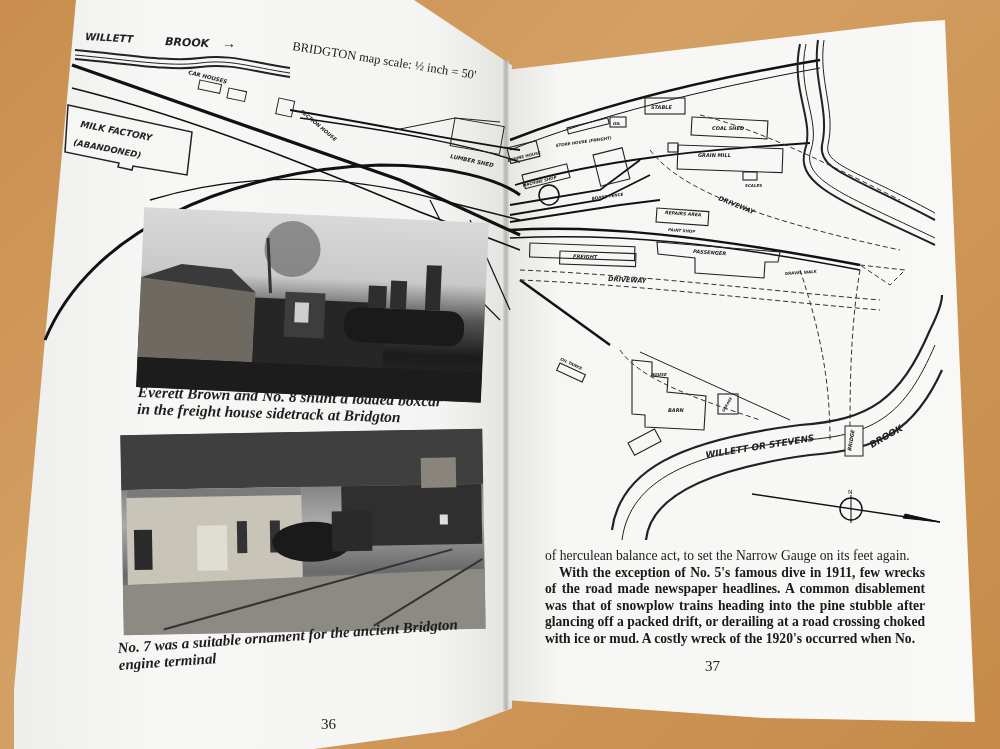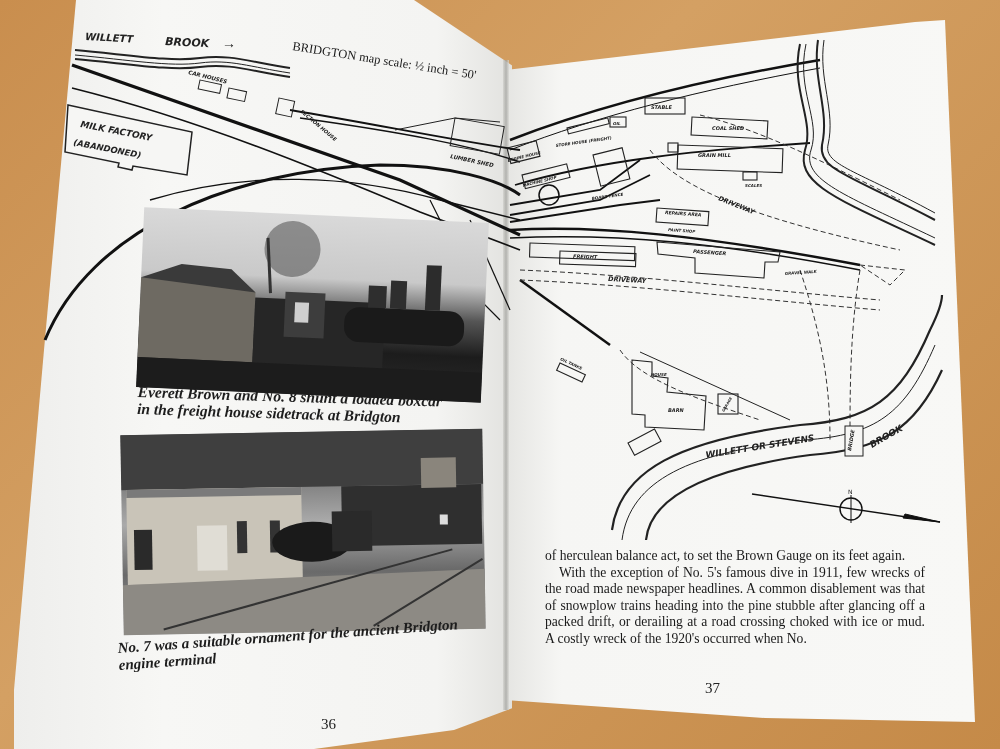--- a/index.html
+++ b/index.html
@@ -20,24 +20,24 @@
   .photo{position:absolute;overflow:hidden;background:#6d6d6d;}
   #photo1{left:140px;top:215px;width:345px;height:180px;transform:rotate(2.6deg);
     background:linear-gradient(180deg,#d9d9d9 0%,#c9c9c9 35%,#555 55%,#1c1c1c 75%,#2b2b2b 100%);}
   #photo2{left:122px;top:432px;width:362px;height:200px;transform:rotate(-1deg);
     background:linear-gradient(180deg,#4a4a4a 0%,#8a8a8a 30%,#aaa 45%,#6a6a6a 70%,#9b9b9b 100%);}
   .caption{position:absolute;font-style:italic;font-weight:bold;color:#1d1d1d;font-size:15.5px;line-height:17px;}
   #caption1{left:138px;top:383px;width:360px;transform:rotate(1.8deg);transform-origin:left top;}
   #caption2{left:117px;top:640px;width:380px;transform:rotate(-4deg);transform-origin:left top;font-size:15px;}
   .pagenum{position:absolute;font-size:15px;color:#222;}
   #pagenum-left{left:321px;top:676px;margin-top:40px;}
-  #pagenum-right{left:705px;top:680px;}
+  #pagenum-right{left:705px;top:658px;}
   #body-text{position:absolute;left:545px;top:548px;width:380px;font-size:13.6px;line-height:16.5px;color:#1a1a1a;text-align:justify;}
   #body-text p{margin:0;}
-  #body-text p.indent{text-indent:14px;}
+  #body-text p.indent{text-indent:14px;font-weight:bold;}
 </style>
 </head>
 <body>
 
 <div class="page" id="left-page"></div>
 <div class="page" id="right-page"></div>
 <div class="spine"></div>
 
 <svg class="map" width="1000" height="749" viewBox="0 0 1000 749">
 
@@ -207,16 +207,16 @@
     <polygon points="0,150 362,140 362,200 0,200" fill="#8d8a84"></polygon>
     <line x1="40" y1="195" x2="330" y2="120" stroke="#333" stroke-width="2"></line>
     <line x1="250" y1="195" x2="360" y2="130" stroke="#333" stroke-width="2"></line>
   </svg>
 </div>
 <div class="caption" id="caption2">No. 7 was a suitable ornament for the ancient Bridgton engine terminal</div>
 
 <div class="pagenum" id="pagenum-left">36</div>
 
 <div id="body-text">
-  <p>of herculean balance act, to set the Brown Gauge on its feet again.</p>
+  <p>of herculean balance act, to set the Narrow Gauge on its feet again.</p>
   <p class="indent">With the exception of No. 5's famous dive in 1911, few wrecks of the road made newspaper headlines. A common disablement was that of snowplow trains heading into the pine stubble after glancing off a packed drift, or derailing at a road crossing choked with ice or mud. A costly wreck of the 1920's occurred when No.</p>
 </div>
 <div class="pagenum" id="pagenum-right">37</div>
 
 </body></html>

